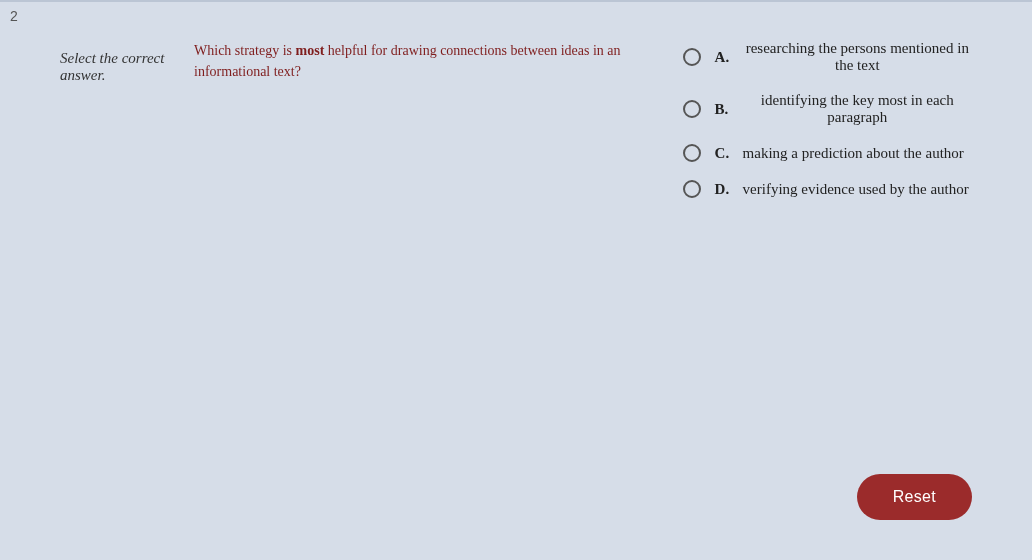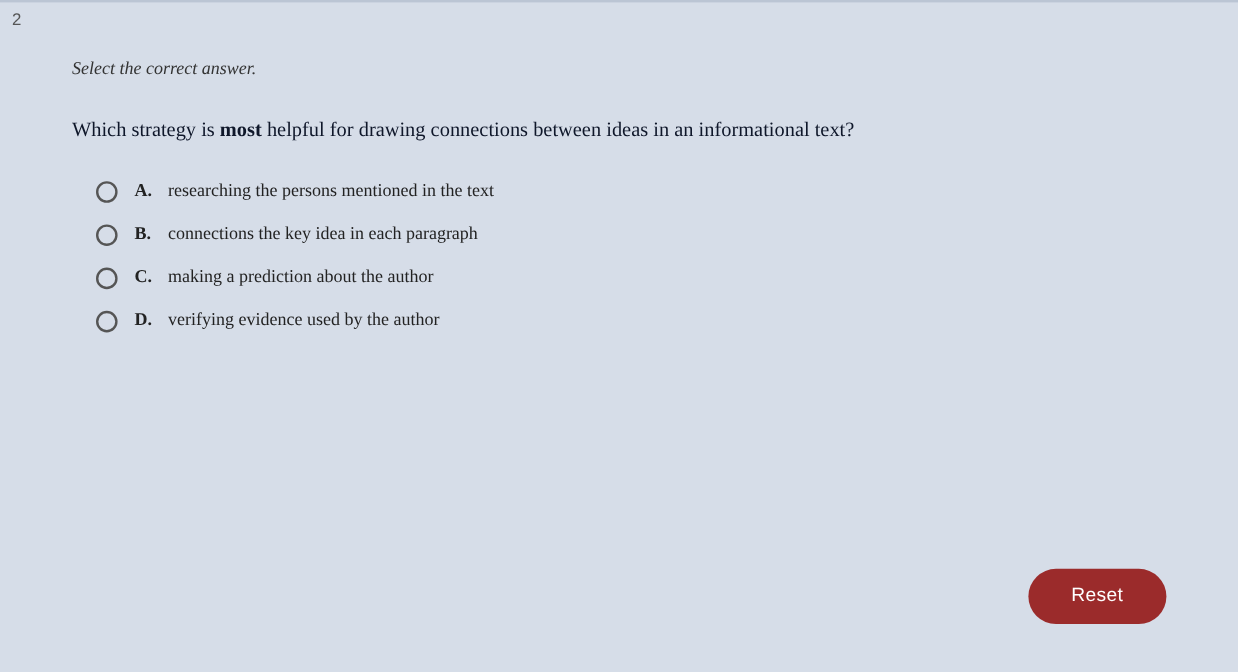--- a/index.html
+++ b/index.html
@@ -27,35 +27,35 @@
     }
 
     .container {
       position: absolute;
       top: 0;
       left: 0;
       right: 0;
       bottom: 0;
       padding: 40px 60px 40px 60px;
       display: flex;
-      flex-direction: column;
+      flex-direction: row;
     }
 
     .instruction {
       font-size: 15px;
       color: #333;
       font-style: italic;
       font-family: Georgia, serif;
       margin-bottom: 28px;
       margin-top: 10px;
     }
 
     .question {
-      font-size: 17px;
-      color: #0f172a;
+      font-size: 14px;
+      color: #7f1d1d;
       font-family: Georgia, serif;
       line-height: 1.5;
       margin-bottom: 30px;
       max-width: 820px;
     }
 
     .question .bold {
       font-weight: bold;
     }
 
@@ -169,21 +169,21 @@
       <span class="option-label">
         <span class="option-letter">A.</span>
         <span class="option-text">researching the persons mentioned in the text</span>
       </span>
     </div>
 
     <div class="option">
       <span class="option-radio"></span>
       <span class="option-label">
         <span class="option-letter">B.</span>
-        <span class="option-text">connections the key idea in each paragraph</span>
+        <span class="option-text">identifying the key most in each paragraph</span>
       </span>
     </div>
 
     <div class="option">
       <span class="option-radio"></span>
       <span class="option-label">
         <span class="option-letter">C.</span>
         <span class="option-text">making a prediction about the author</span>
       </span>
     </div>

